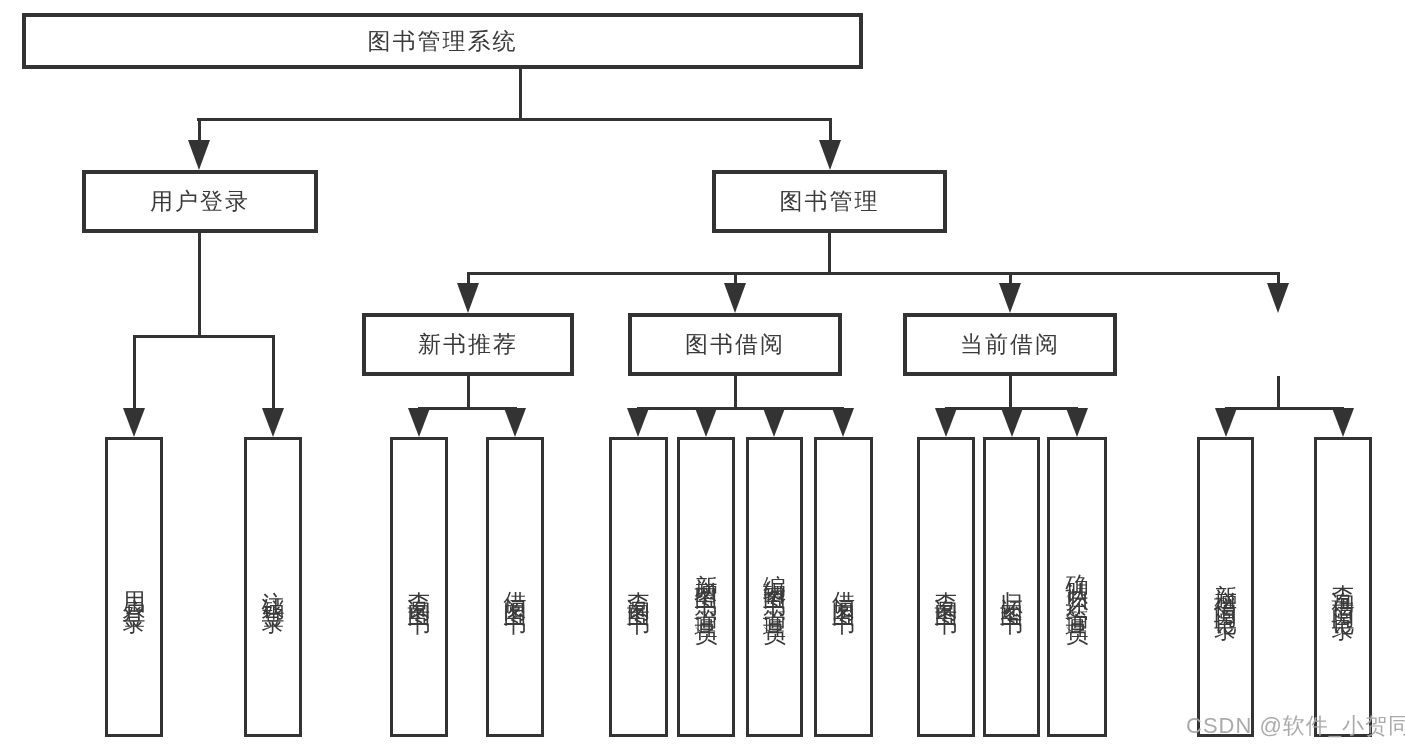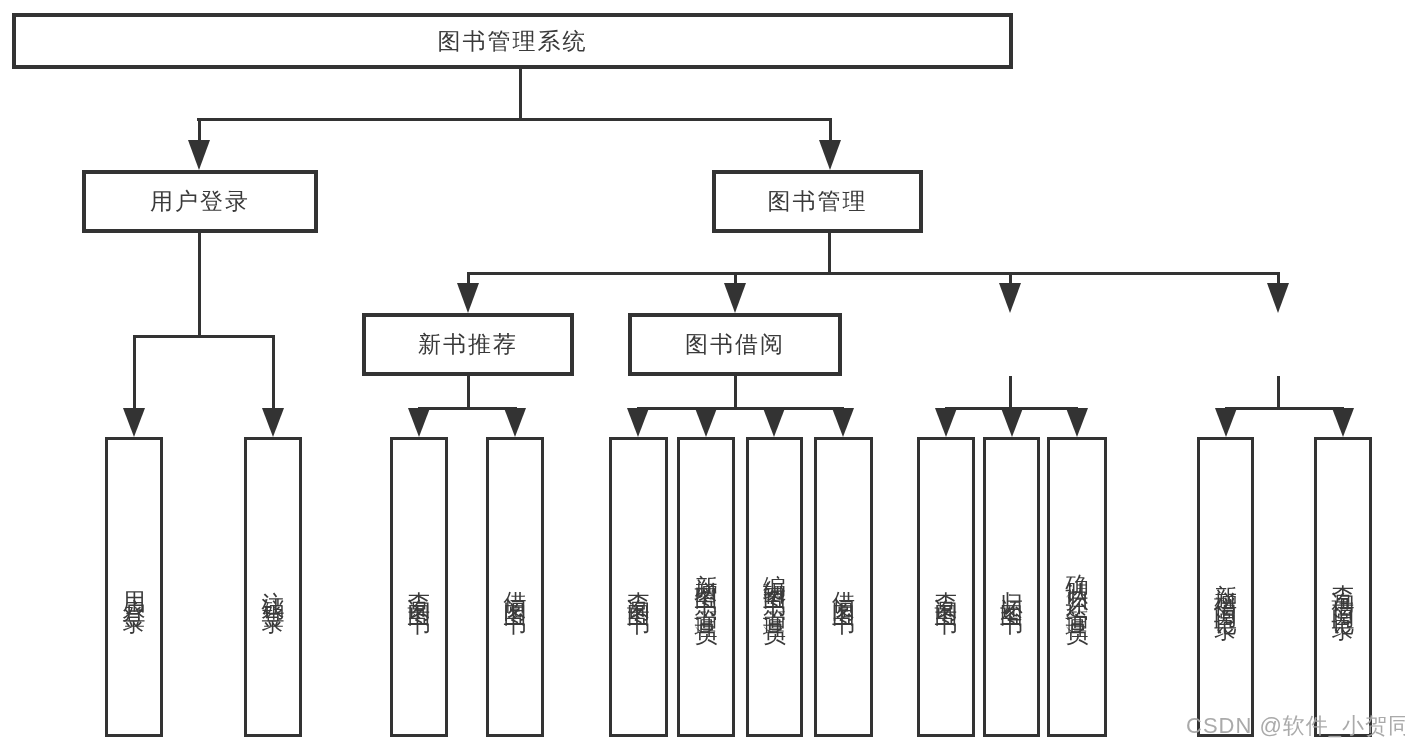--- a/index.html
+++ b/index.html
@@ -77,36 +77,39 @@
   <div class="hl" style="left:945px;top:407px;width:133px"></div>
   <div class="arw small" style="left:935px;top:408px"></div>
   <div class="arw small" style="left:1001px;top:408px"></div>
   <div class="arw small" style="left:1066px;top:408px"></div>
 
   <div class="vl" style="left:1277px;top:376px;height:33px"></div>
   <div class="hl" style="left:1225px;top:407px;width:119px"></div>
   <div class="arw small" style="left:1215px;top:408px"></div>
   <div class="arw small" style="left:1332px;top:408px"></div>
 
-  <div class="node" style="left:12px;top:13px;width:1001px;height:56px">
+  <div class="node" style="left:22px;top:13px;width:841px;height:56px">
     <span>图书管理系统</span>
   </div>
 
   <div class="node" style="left:82px;top:170px;width:236px;height:63px">
     <span>用户登录</span>
   </div>
-  <div class="node" style="left:712px;top:170px;width:211px;height:63px">
+  <div class="node" style="left:712px;top:170px;width:235px;height:63px">
     <span>图书管理</span>
   </div>
 
   <div class="node" style="left:362px;top:313px;width:212px;height:63px">
     <span>新书推荐</span>
   </div>
   <div class="node" style="left:628px;top:313px;width:214px;height:63px">
     <span>图书借阅</span>
+  </div>
+  <div class="node" style="left:903px;top:313px;width:214px;height:63px">
+    <span>当前借阅</span>
   </div>
 
   <div class="node leaf" style="left:105px;top:437px;width:58px;height:300px">
     <span class="vtext">用户登录</span>
   </div>
   <div class="node leaf" style="left:244px;top:437px;width:58px;height:300px">
     <span class="vtext">注销登录</span>
   </div>
 
   <div class="node leaf" style="left:390px;top:437px;width:58px;height:300px">

